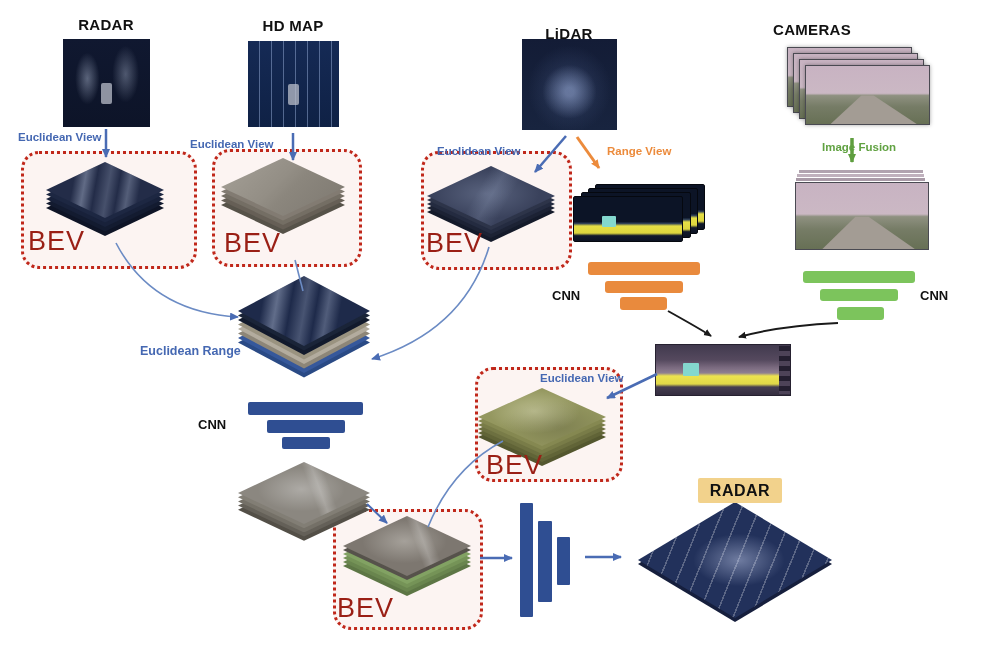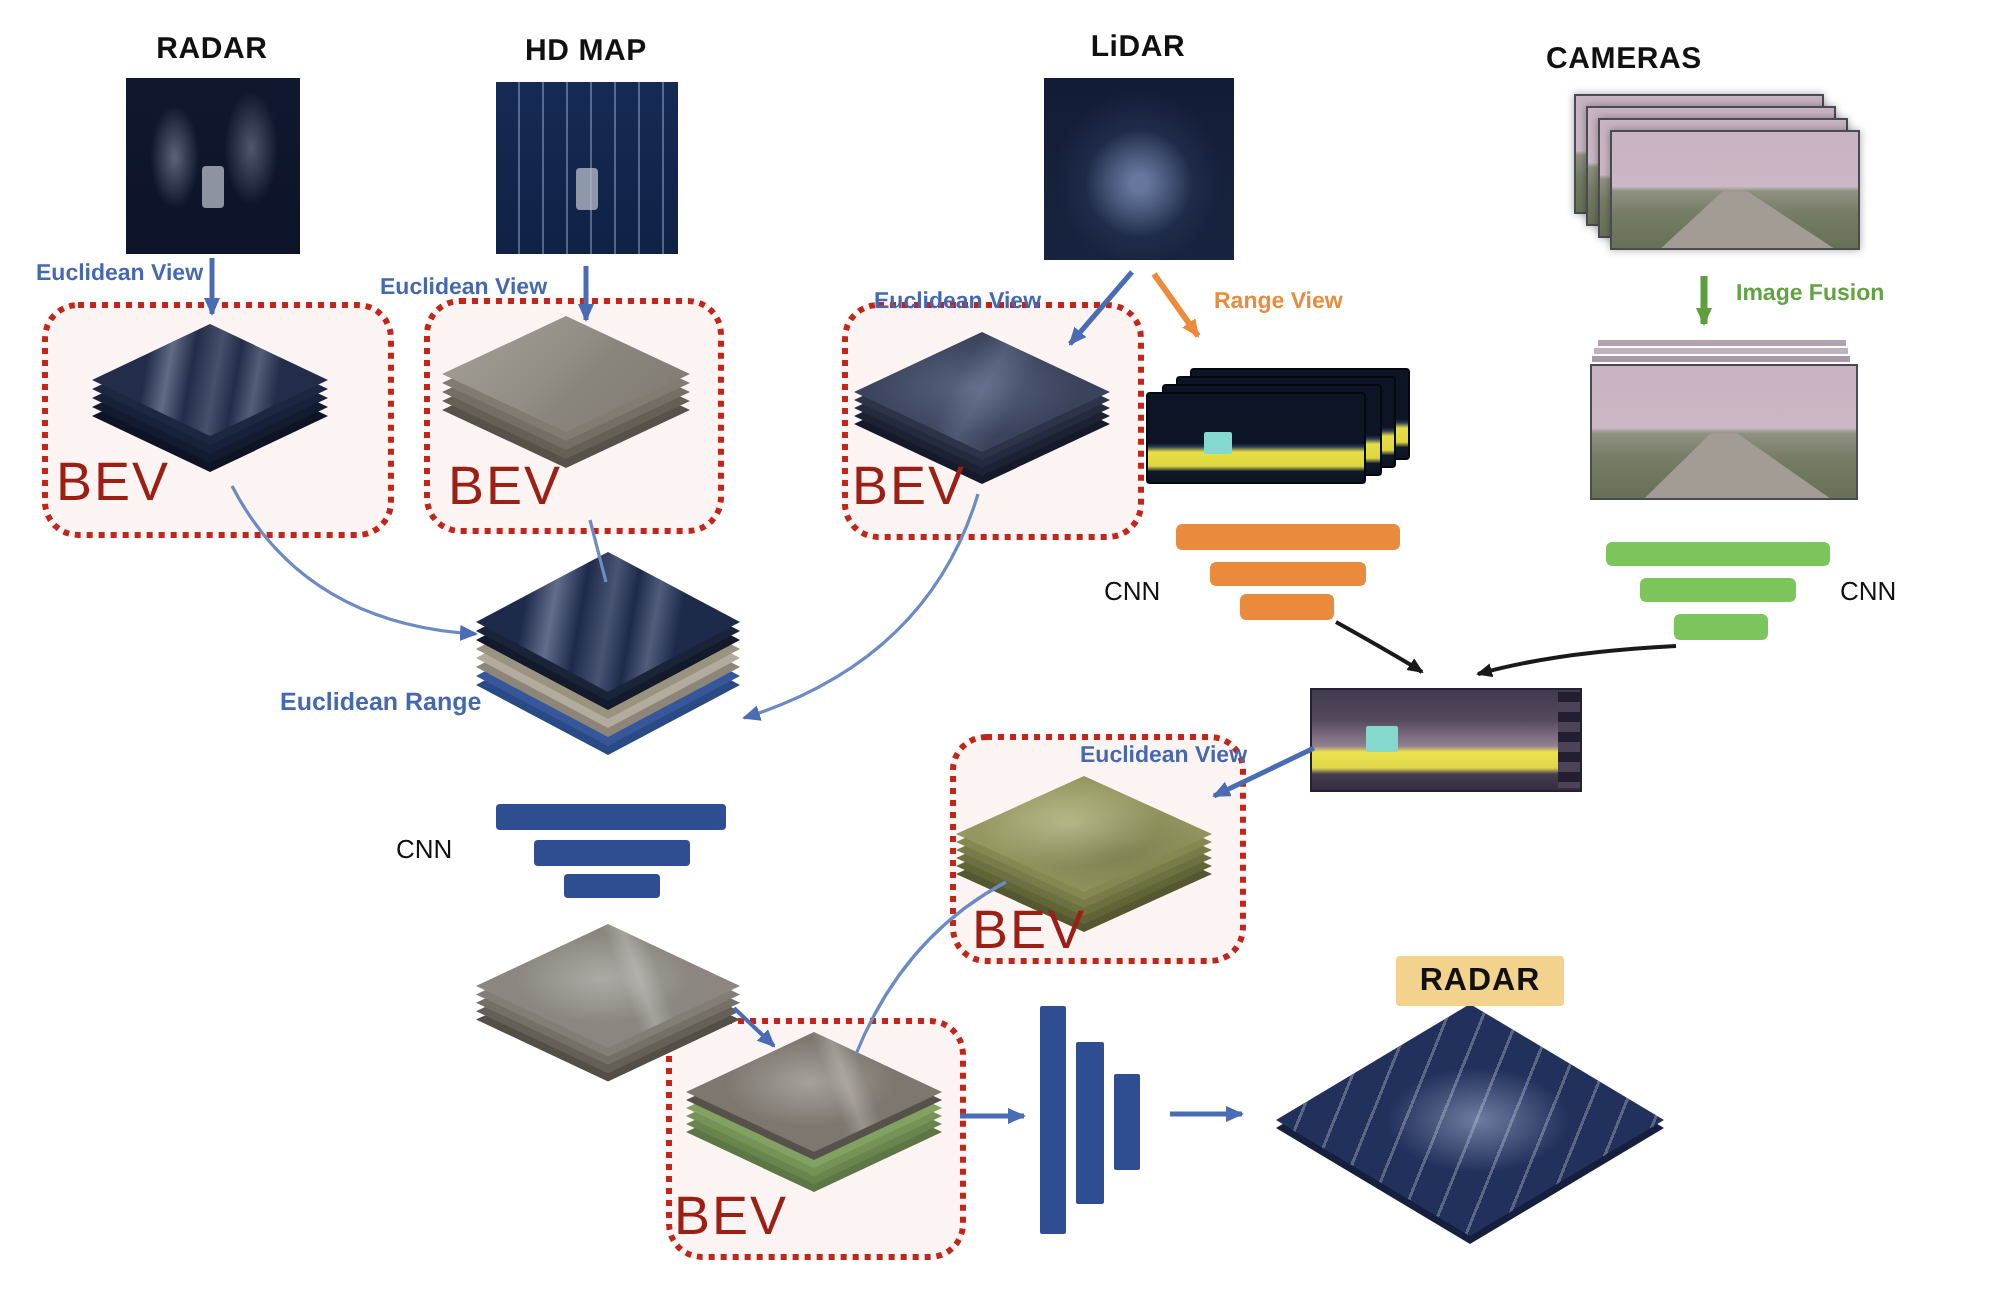--- a/index.html
+++ b/index.html
@@ -8,21 +8,21 @@
     background:#ffffff;font-family:"Liberation Sans",sans-serif;
   }
   .abs{position:absolute;}
   
   .sensor-title{position:absolute;font-size:15px;font-weight:bold;color:#111;text-align:center;letter-spacing:.3px;}
   
   .flow-label{position:absolute;font-size:11.5px;font-weight:bold;white-space:nowrap;z-index:30;}
   .blue-t{color:#4568b2;}
   .orange-t{color:#ec8b3c;}
   .green-t{color:#61a242;}
-  .cnn-label{position:absolute;font-size:13px;font-weight:normal;color:#111;z-index:30;}
+  .cnn-label{position:absolute;font-size:13px;font-weight:bold;color:#111;z-index:30;}
   .bev-label{position:absolute;font-size:27px;font-weight:500;color:#9a1f15;letter-spacing:1px;z-index:30;}
   
   .bev-box{position:absolute;border:3px dotted #c0271a;border-radius:18px;background:rgba(251,241,239,.8);z-index:5;}
   
   .dstack{position:absolute;z-index:10;}
   .dl{position:absolute;left:0;width:100%;clip-path:polygon(50% 0,100% 50%,50% 100%,0 50%);}
   .face-radar{background:linear-gradient(100deg,transparent 24%,rgba(198,210,234,.38) 33%,transparent 42%,rgba(198,210,234,.22) 52%,transparent 60%,rgba(198,210,234,.30) 68%,transparent 77%),#232c48;}
   .face-hdmap{background:linear-gradient(135deg,#a6a198 0%,#938e85 45%,#8b867d 56%,#7d7870 100%);}
   .face-lidarbev{background:radial-gradient(ellipse at 46% 46%,rgba(172,186,216,.28),transparent 55%),linear-gradient(120deg,transparent 40%,rgba(172,186,216,.18) 50%,transparent 62%),#3a425c;}
   .face-fusion{background:linear-gradient(100deg,transparent 20%,rgba(198,210,234,.40) 30%,transparent 40%,rgba(198,210,234,.25) 50%,transparent 58%,rgba(198,210,234,.30) 66%,transparent 75%),#1e2a4a;}
@@ -52,21 +52,21 @@
   .output-badge{position:absolute;background:#f2d28c;color:#111;font-size:16px;font-weight:bold;text-align:center;line-height:25px;z-index:30;border-radius:2px;letter-spacing:.5px;}
   svg.wires{position:absolute;left:0;top:0;z-index:25;pointer-events:none;}
 </style>
 </head>
 <body>
 
 <div id="canvas">
 
   <div class="sensor-title" style="left:58px;top:16px;width:96px;">RADAR</div>
   <div class="sensor-title" style="left:243px;top:17px;width:100px;">HD MAP</div>
-  <div class="sensor-title" style="left:519px;top:15px;width:100px;">LiDAR</div>
+  <div class="sensor-title" style="left:519px;top:25px;width:100px;">LiDAR</div>
   <div class="sensor-title" style="left:757px;top:21px;width:110px;">CAMERAS</div>
 
   <div class="photo photo-radar" style="left:63px;top:39px;width:87px;height:88px;">
     <div class="car-dot"></div>
   </div>
   <div class="photo photo-hdmap" style="left:248px;top:41px;width:91px;height:86px;">
     <div class="car-dot"></div>
   </div>
   <div class="photo photo-lidar" style="left:522px;top:39px;width:95px;height:91px;"></div>
 
@@ -76,21 +76,21 @@
     <div class="campic photo-road" style="left:12px;top:12px;"></div>
     <div class="campic photo-road" style="left:18px;top:18px;">
         <div class="road-tri"></div>
       </div>
   </div>
 
   <div class="flow-label blue-t" style="left:18px;top:131px;">Euclidean View</div>
   <div class="flow-label blue-t" style="left:190px;top:138px;">Euclidean View</div>
   <div class="flow-label blue-t" style="left:437px;top:145px;">Euclidean View</div>
   <div class="flow-label orange-t" style="left:607px;top:145px;">Range View</div>
-  <div class="flow-label green-t" style="left:868px;top:141px;">Image Fusion</div>
+  <div class="flow-label green-t" style="left:822px;top:141px;">Image Fusion</div>
 
   <div class="bev-box" style="left:21px;top:151px;width:170px;height:112px;"></div>
   <div class="bev-box" style="left:212px;top:149px;width:144px;height:112px;"></div>
   <div class="bev-box" style="left:421px;top:151px;width:145px;height:113px;"></div>
   <div class="bev-box" style="left:475px;top:367px;width:142px;height:109px;"></div>
   <div class="bev-box" style="left:333px;top:509px;width:144px;height:115px;"></div>
 
   <div class="bev-label" style="left:28px;top:226px;">BEV</div>
   <div class="bev-label" style="left:224px;top:228px;">BEV</div>
   <div class="bev-label" style="left:426px;top:228px;">BEV</div>

